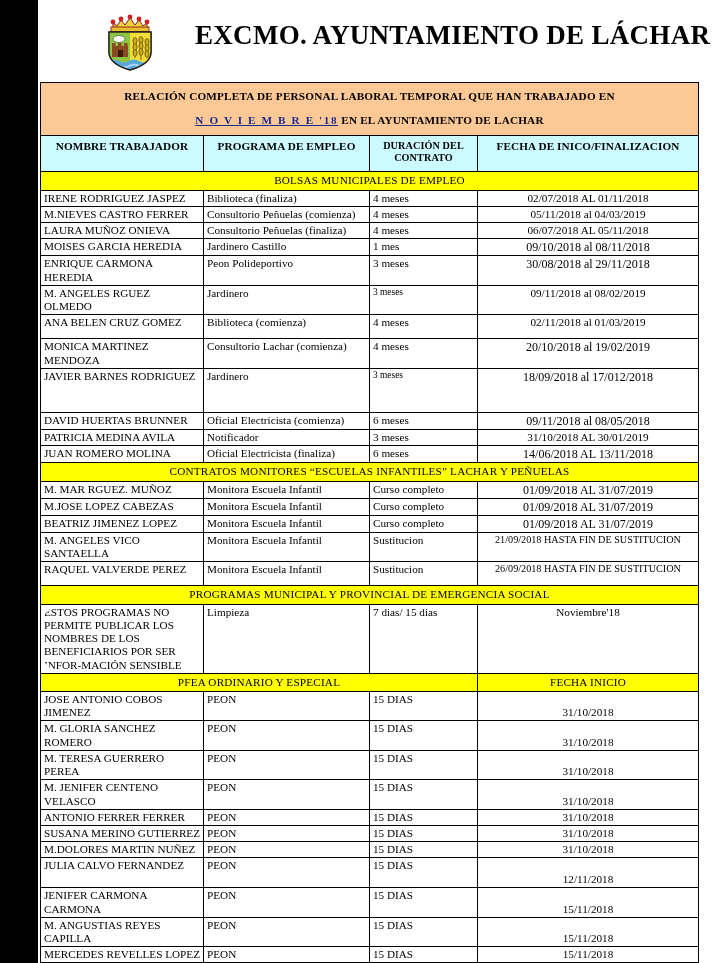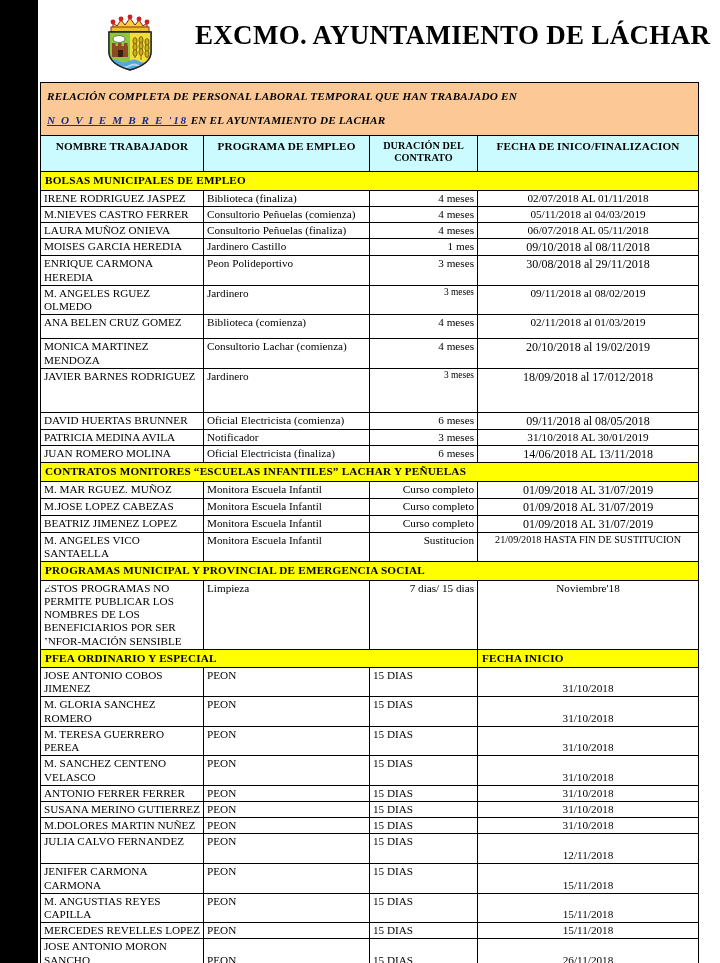--- a/index.html
+++ b/index.html
@@ -62,26 +62,25 @@
     padding: 1px 3px;
     vertical-align: top;
     font-size: 11.2px;
     line-height: 1.18;
     color: #000000;
     overflow: hidden;
   }
 
   .title-band {
     background: #fcc896;
-    text-align: left;
+    text-align: center;
     font-weight: bold;
     font-size: 11.6px;
     padding: 7px 6px 8px 6px !important;
     letter-spacing: 0.2px;
-    font-style: italic;
   }
   .title-line1 { display: block; margin-bottom: 11px; }
   .title-line2 { display: block; }
   .month {
     color: #1a2a8f;
     text-decoration: underline;
     letter-spacing: 1.6px;
     font-weight: bold;
   }
 
@@ -92,30 +91,30 @@
     font-size: 11.8px;
     vertical-align: top !important;
     padding-top: 4px !important;
     height: 30px;
     letter-spacing: 0.1px;
   }
   .colhead.small { font-size: 10.2px; }
 
   .section-band {
     background: #ffff00;
-    text-align: left;
-    font-weight: bold;
+    text-align: center;
+    font-weight: normal;
     font-size: 11.2px;
     padding: 2px 4px !important;
     letter-spacing: 0.2px;
   }
 
   .cname  { font-size: 11.2px; }
   .cprog  { font-size: 11.6px; }
-  .cdur   { text-align: right; font-size: 11.6px; }
+  .cdur   { text-align: left; font-size: 11.6px; }
   .cdur.tiny { font-size: 9.4px; }
   .cfec   { text-align: center; font-size: 11.6px; }
   .cfec.tiny { font-size: 10.2px; }
   .cfec.small { font-size: 12px; }
 
   .va-bottom { vertical-align: bottom !important; }
   .blockcell { font-size: 9.6px; line-height: 1.22; border-radius: 21px; }
 </style>
 </head>
 <body>
@@ -293,20 +292,26 @@
           <td class="cprog">Monitora Escuela Infantil</td>
           <td class="cdur">Curso completo</td>
           <td class="cfec small">01/09/2018 AL 31/07/2019</td>
         </tr>
         <tr style="height: 26px;">
           <td class="cname tiny">M. ANGELES VICO SANTAELLA</td>
           <td class="cprog">Monitora Escuela Infantil</td>
           <td class="cdur">Sustitucion</td>
           <td class="cfec tiny">21/09/2018 HASTA FIN DE SUSTITUCION</td>
         </tr>
+        <tr style="height: 24px;">
+          <td class="cname tiny">RAQUEL VALVERDE PEREZ</td>
+          <td class="cprog">Monitora Escuela Infantil</td>
+          <td class="cdur">Sustitucion</td>
+          <td class="cfec tiny">26/09/2018 HASTA FIN DE SUSTITUCION</td>
+        </tr>
         <tr>
           <td class="section-band" colspan="4">PROGRAMAS  MUNICIPAL Y PROVINCIAL DE EMERGENCIA SOCIAL</td>
         </tr>
         <tr style="height: 50px;">
           <td class="blockcell">ESTOS PROGRAMAS NO PERMITE PUBLICAR LOS NOMBRES DE LOS BENEFICIARIOS  POR SER INFOR-MACIÓN SENSIBLE</td>
           <td class="cprog">Limpieza</td>
           <td class="cdur">7 dias/ 15 dias</td>
           <td class="cfec">Noviembre'18</td>
         </tr>
         <tr>
@@ -325,21 +330,21 @@
           <td class="cdur" style="text-align: left;">15 DIAS</td>
           <td class="cfec va-bottom">31/10/2018</td>
         </tr>
         <tr>
           <td class="cname">M. TERESA GUERRERO PEREA</td>
           <td class="cprog">PEON</td>
           <td class="cdur" style="text-align: left;">15 DIAS</td>
           <td class="cfec va-bottom">31/10/2018</td>
         </tr>
         <tr>
-          <td class="cname">M. SANCHEZ CENTENO VELASCO</td>
+          <td class="cname">M. JENIFER CENTENO VELASCO</td>
           <td class="cprog">PEON</td>
           <td class="cdur" style="text-align: left;">15 DIAS</td>
           <td class="cfec va-bottom">31/10/2018</td>
         </tr>
         <tr>
           <td class="cname">ANTONIO FERRER FERRER</td>
           <td class="cprog">PEON</td>
           <td class="cdur" style="text-align: left;">15 DIAS</td>
           <td class="cfec va-bottom">31/10/2018</td>
         </tr>

